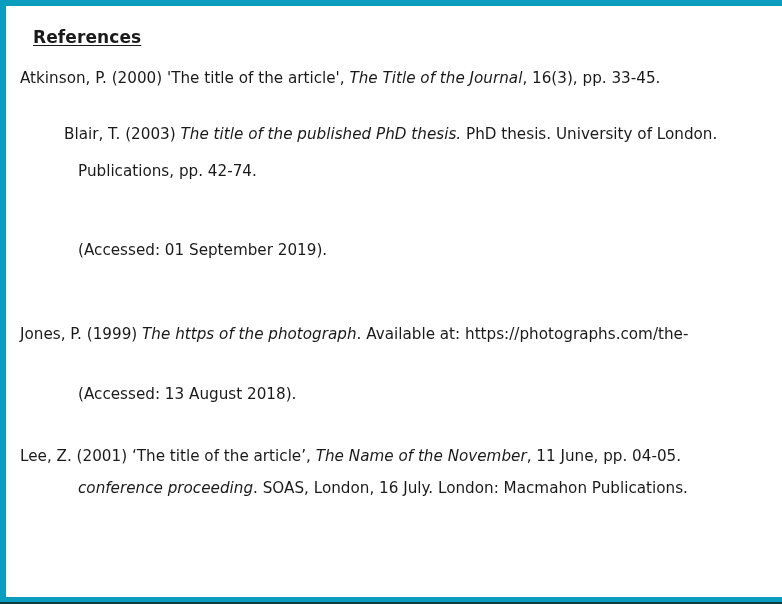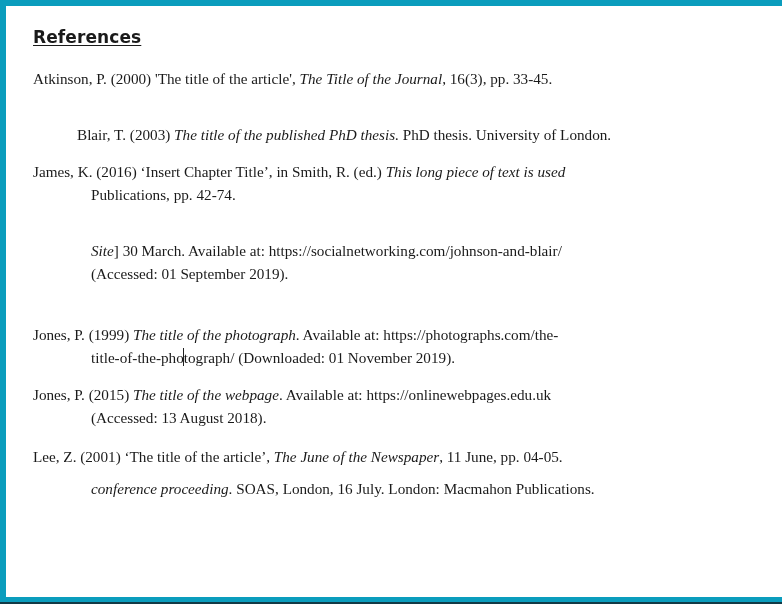--- a/index.html
+++ b/index.html
@@ -48,27 +48,26 @@
       font-size: 17px;
       font-weight: bold;
       text-decoration: underline;
       text-underline-offset: 2px;
       letter-spacing: 0.1px;
       margin: 0;
       line-height: 20px;
     }
     .ref {
       position: absolute;
-      left: 27px;
+      left: 14px;
       width: 735px;
       font-size: 15.2px;
       line-height: 23.4px;
       white-space: nowrap;
       letter-spacing: 0px;
-      font-family: Liberation Serif, serif;
     }
     .ref .line {
       display: block;
       height: 23.4px;
     }
     .ref .line.indent {
       padding-left: 58px;
     }
     .ref i {
       font-style: italic;
@@ -89,37 +88,33 @@
   <div class="page">
     <h1 class="heading">References</h1>
     <div id="refs">
         <div class="ref" style="top: 61px;">
           <span class="line">Atkinson, P. (2000) 'The title of the article', <i>The Title of the Journal</i>, 16(3), pp. 33-45.</span>
         </div>
         <div class="ref" style="top: 117px; margin-left: 44px;">
           <span class="line">Blair, T. (2003) <i>The title of the published PhD thesis.</i> PhD thesis. University of London.</span>
         </div>
         <div class="ref" style="top: 154px;">
-          <span class="line">James, K. (2016) ‘Insert Chapter Title’, in Smith, R. (ed.) <i>This long piece of text is used</i></span>
           <span class="line indent">Publications, pp. 42-74.</span>
         </div>
         <div class="ref" style="top: 233px;">
-          <span class="line indent"><i>Site</i>] 30 March. Available at: https://socialnetworking.com/johnson-and-blair/</span>
           <span class="line indent">(Accessed: 01 September 2019).</span>
         </div>
         <div class="ref" style="top: 317px;">
-          <span class="line">Jones, P. (1999) <i>The title of the photograph</i>. Available at: https://photographs.com/the-</span>
-          <span class="line indent">title-of-the-pho<span class="cursor"></span>tograph/ (Downloaded: 01 November 2019).</span>
+          <span class="line">Jones, P. (1999) <i>The https of the photograph</i>. Available at: https://photographs.com/the-</span>
         </div>
         <div class="ref" style="top: 377px;">
-          <span class="line">Jones, P. (2015) <i>The title of the webpage</i>. Available at: https://onlinewebpages.edu.uk</span>
           <span class="line indent">(Accessed: 13 August 2018).</span>
         </div>
         <div class="ref" style="top: 439px;">
-          <span class="line">Lee, Z. (2001) ‘The title of the article’, <i>The June of the Newspaper</i>, 11 June, pp. 04-05.</span>
+          <span class="line">Lee, Z. (2001) ‘The title of the article’, <i>The Name of the November</i>, 11 June, pp. 04-05.</span>
         </div>
         <div class="ref" style="top: 471px;">
           <span class="line indent"><i>conference proceeding</i>. SOAS, London, 16 July. London: Macmahon Publications.</span>
         </div>
         <div class="ref" style="top: 526px;">
         </div>
       </div>
   </div>
   <div class="frame-bottom-line"></div>
 </div>

